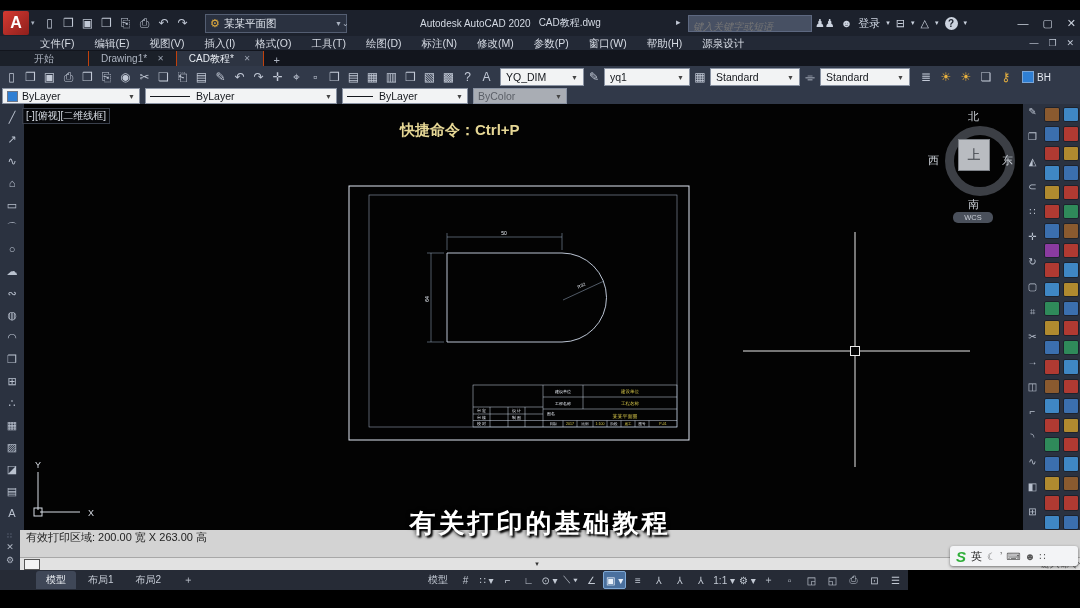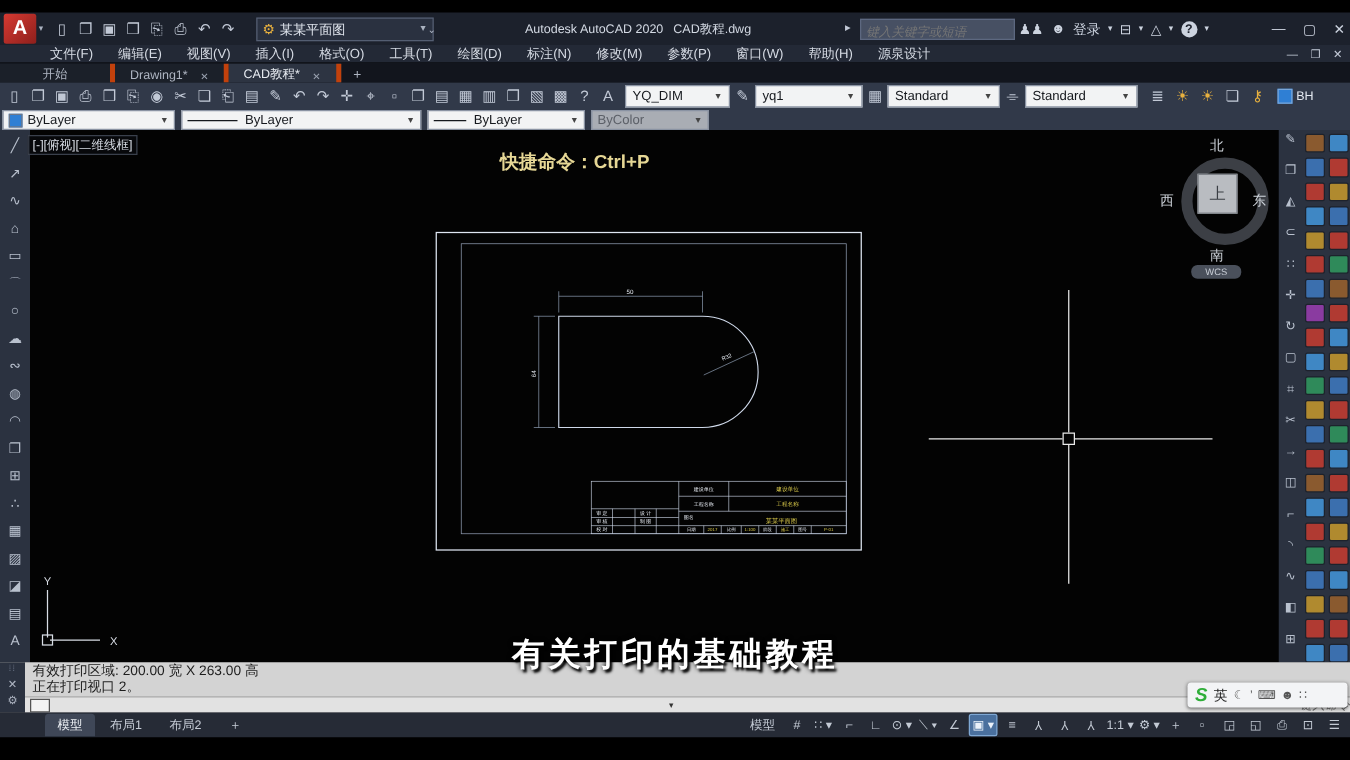--- a/index.html
+++ b/index.html
@@ -23,21 +23,21 @@
   #search-box input{width:100%;height:100%;background:transparent;border:none;outline:none;color:#a7aebc;font-style:italic;font-size:10px;padding:0 4px;font-family:"Liberation Sans",sans-serif;}
   #tb-right{position:absolute;left:815px;top:0;height:26px;display:flex;align-items:center;color:#ccd3df;font-size:11px;gap:6px;}
   #tb-right .help{width:13px;height:13px;border-radius:50%;background:#ccd3df;color:#1c212c;font-weight:bold;font-size:10px;display:flex;align-items:center;justify-content:center;}
   #win-controls{position:absolute;right:4px;top:0;height:26px;display:flex;align-items:center;gap:14px;color:#ccd3df;font-size:11px;}
   #menubar{left:0;top:36px;width:1080px;height:14px;background:#232936;display:flex;align-items:center;}
   #menu-items{display:flex;margin-left:30px;gap:0;justify-content:flex-end;}
   .menu-item{color:#d6dbe4;font-size:10.5px;padding:0 10px;line-height:14px;}
   #menu-win{margin-left:auto;margin-right:6px;display:flex;gap:10px;color:#c2c9d6;font-size:9px;}
   
   #filetabs{left:0;top:50px;width:1080px;height:16px;background:#12151d;display:flex;align-items:flex-end;}
-  .ftab{height:15px;display:flex;align-items:flex-end;color:#aeb5c2;font-size:10px;padding:0 12px;gap:10px;background:#1b2029;border-right:4px solid #c2410c;}
+  .ftab{height:15px;display:flex;align-items:center;color:#aeb5c2;font-size:10px;padding:0 12px;gap:10px;background:#1b2029;border-right:1px solid #c2410c;}
   .ftab.active{background:#2d3442;color:#e8ecf2;}
   .ftab .x{font-size:8px;color:#9aa2b0;}
   .ftab-plus{color:#aeb5c2;font-size:11px;padding:0 10px;}
   
   #toolbar{left:0;top:66px;width:1080px;height:22px;background:#313949;display:flex;align-items:center;}
   #toolbar .dd{background:#f2f3f4;border:1px solid #8a93a3;color:#15181d;font-size:10.5px;height:16px;display:flex;align-items:center;padding:0 5px;}
   #toolbar .dd .caret{margin-left:auto;font-size:7px;color:#444;padding-left:6px;}
   .tool-sep-icon{color:#c2c9d6;font-size:12px;width:20px;text-align:center;}
   .bulb{color:#e8b13f;}
   #bh-swatch{width:10px;height:10px;background:#2f7fd4;border:1px solid #7aa6d8;margin:0 3px 0 6px;}
@@ -81,21 +81,21 @@
   #cmd-input{position:absolute;left:20px;top:27px;width:1060px;height:13px;background:#e2e2e2;border-top:1px solid #a8a8a8;display:flex;align-items:center;box-sizing:border-box;justify-content:space-between;}
   #cmd-box{width:14px;height:9px;border:1px solid #555;margin:0 2px 0 4px;background:#f4f4f4;}
   #cmd-caret{font-size:7px;color:#333;margin-right:8px;}
   #cmd-placeholder{color:#6f6f6f;font-style:italic;font-size:10px;}
   
   #ime{left:950px;top:546px;width:128px;height:20px;background:#f3f4f6;border-radius:3px;box-shadow:0 1px 3px rgba(0,0,0,.5);display:flex;align-items:center;gap:5px;padding:0 6px;box-sizing:border-box;z-index:40;}
   #ime .logo{color:#2fae39;font-weight:bold;font-size:15px;font-style:italic;}
   #ime .mode{color:#222;font-size:11px;}
   #ime .iic{color:#555;font-size:10px;}
   
-  #statusrow{left:0;top:570px;width:1080px;height:20px;background:#262b36;display:flex;align-items:center;}
+  #statusrow{left:0;top:570px;width:908px;height:20px;background:#262b36;display:flex;align-items:center;}
   #layout-tabs{display:flex;align-items:center;margin-left:36px;gap:2px;}
   .ltab{color:#c6ccd6;font-size:10px;padding:2px 10px;border-radius:3px 3px 0 0;}
   .ltab.active{background:#3f4757;color:#eef1f5;}
   #status-icons{margin-left:auto;margin-right:2px;display:flex;align-items:center;gap:1px;}
   .sic{color:#c3cad4;font-size:10px;min-width:17px;height:16px;display:flex;align-items:center;justify-content:center;white-space:nowrap;padding:0 2px;}
   #osnap-btn{background:#4a709e;border:1px solid #7fa8d4;border-radius:2px;color:#eaf1fa;}
   #status-model{color:#c3cad4;font-size:10px;margin-right:6px;}
   #strip-bottom{left:0;top:590px;width:1080px;height:18px;background:#000;}
   svg text{font-family:"Liberation Sans",sans-serif;}
 </style>
@@ -471,21 +471,20 @@
   <div class="abs" id="subtitle">有关打印的基础教程</div>
 
   <div class="abs" id="command">
     <div id="cmd-strip">
       <span id="cmd-grip">⁞⁞</span>
       <span>✕</span>
       <span>⚙</span>
     </div>
     <div id="cmd-history">
       <div>有效打印区域:  200.00 宽 X 263.00 高</div>
-      <div>正在打印视口 2。</div>
     </div>
     <div id="cmd-input">
       <span id="cmd-box"></span>
       <span id="cmd-caret">▾</span>
       <span id="cmd-placeholder">键入命令</span>
     </div>
   </div>
 
   <div class="abs row" id="ime">
     <span class="logo">S</span>

